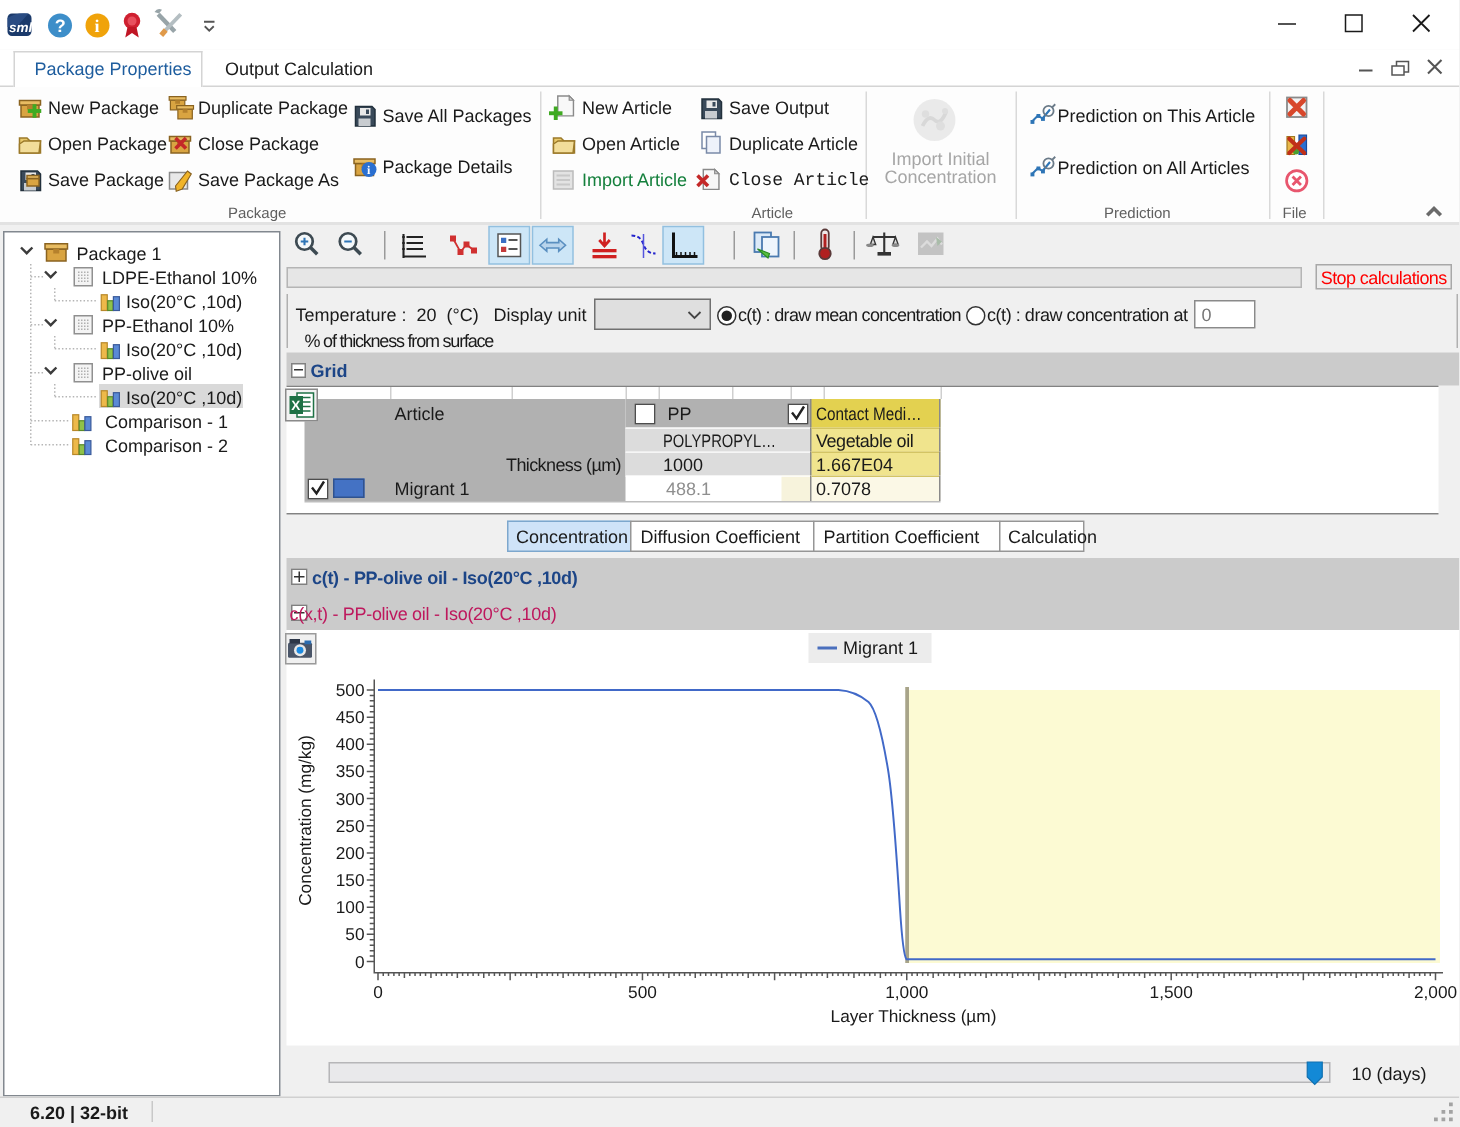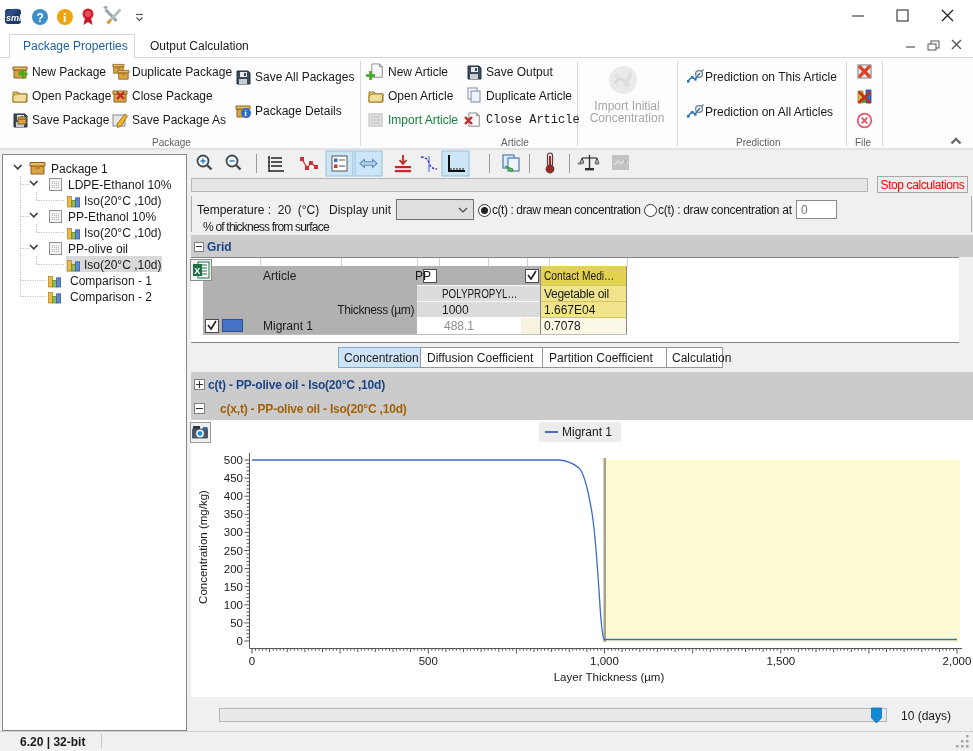--- a/index.html
+++ b/index.html
@@ -367,21 +367,21 @@
 <div class="abs t12" style="left:263px;top:319px;">Migrant 1</div>
 <div class="chk" style="left:205px;top:319px;">
       <svg width="14" height="14">
         <path d="M3 7 l3 4 l5 -8" stroke="#222" stroke-width="1.6" fill="none"></path>
       </svg>
     </div>
 <div class="abs" style="left:222px;top:319px;width:21px;height:13px;background:#4472c4;border:1px solid #2f528f;box-sizing:border-box;"></div>
 
 <div class="abs" style="left:417px;top:266px;width:123px;height:19px;background:#b1b1b1;"></div>
 <div class="chk" style="left:423px;top:269px;"></div>
-<div class="abs t12" style="left:415px;top:269px;text-align:center;">PP</div>
+<div class="abs t12" style="left:445px;top:269px;text-align:center;">PP</div>
 <div class="chk" style="left:525px;top:269px;">
       <svg width="14" height="14">
         <path d="M3 7 l3 4 l5 -8" stroke="#222" stroke-width="1.6" fill="none"></path>
       </svg>
     </div>
 <div class="abs" style="left:417px;top:285px;width:123px;height:16px;background:#dcdcdc;"></div>
 <div class="abs t12" style="left:442px;top:287px;transform:scaleX(0.82);transform-origin:0 0;">POLYPROPYL…</div>
 <div class="abs" style="left:417px;top:301px;width:123px;height:16px;background:#dcdcdc;"></div>
 <div class="abs t12" style="left:442px;top:303px;">1000</div>
 <div class="abs t12" style="left:444px;top:319px;color:#8f8f8f;">488.1</div>
@@ -421,21 +421,21 @@
 <div class="abs" style="left:666px;top:347px;width:57px;height:21px;background:#ffffff;border:1px solid #969696;box-sizing:border-box;"></div>
 <div class="abs t12" style="left:672px;top:351px;">Calculation</div>
 
 <div class="abs" style="left:191px;top:372px;width:782px;height:48px;background:#cbcbcb;"></div>
 <div class="abs" style="left:194px;top:379px;width:9px;height:9px;background:#fff;border:1px solid #808080;"></div>
 <div class="abs" style="left:196px;top:384px;width:7px;height:1px;background:#333;"></div>
 <div class="abs" style="left:199px;top:381px;width:1px;height:7px;background:#333;"></div>
 <div class="abs" style="left:208px;top:378px;font-size:12px;font-weight:bold;letter-spacing:-0.2px;color:#1c4587;">c(t) - PP-olive oil - Iso(20°C ,10d)</div>
 <div class="abs" style="left:194px;top:403px;width:9px;height:9px;background:#fff;border:1px solid #808080;"></div>
 <div class="abs" style="left:196px;top:408px;width:7px;height:1px;background:#333;"></div>
-<div class="abs" style="left:220px;top:402px;font-size:12px;font-weight:bold;letter-spacing:-0.2px;color:#a16207;">c(x,t) - PP-olive oil - Iso(20°C ,10d)</div>
+<div class="abs" style="left:193px;top:402px;font-size:12px;font-weight:normal;letter-spacing:-0.2px;color:#be185d;">c(x,t) - PP-olive oil - Iso(20°C ,10d)</div>
 
 <div class="abs" style="left:191px;top:420px;width:782px;height:277px;background:#ffffff;"></div>
 
 <div class="abs" style="left:190px;top:422px;width:21px;height:21px;background:#f0f0f0;border:1px solid #9a9a9a;box-sizing:border-box;"></div>
 <svg class="abs" style="left:192px;top:425px;" width="17" height="15" viewBox="0 0 17 15">
 <rect x="0" y="3.5" width="16" height="10" rx="1" fill="#4a5568"></rect>
 <rect x="1" y="1" width="7" height="3" fill="#2d3748"></rect>
 <rect x="11" y="2" width="4.5" height="2.5" fill="#2b6cb0"></rect>
 <circle cx="8" cy="8.5" r="4" fill="#e8e8e8"></circle>
 <circle cx="8" cy="8.5" r="2.3" fill="#1d8ae0"></circle>

